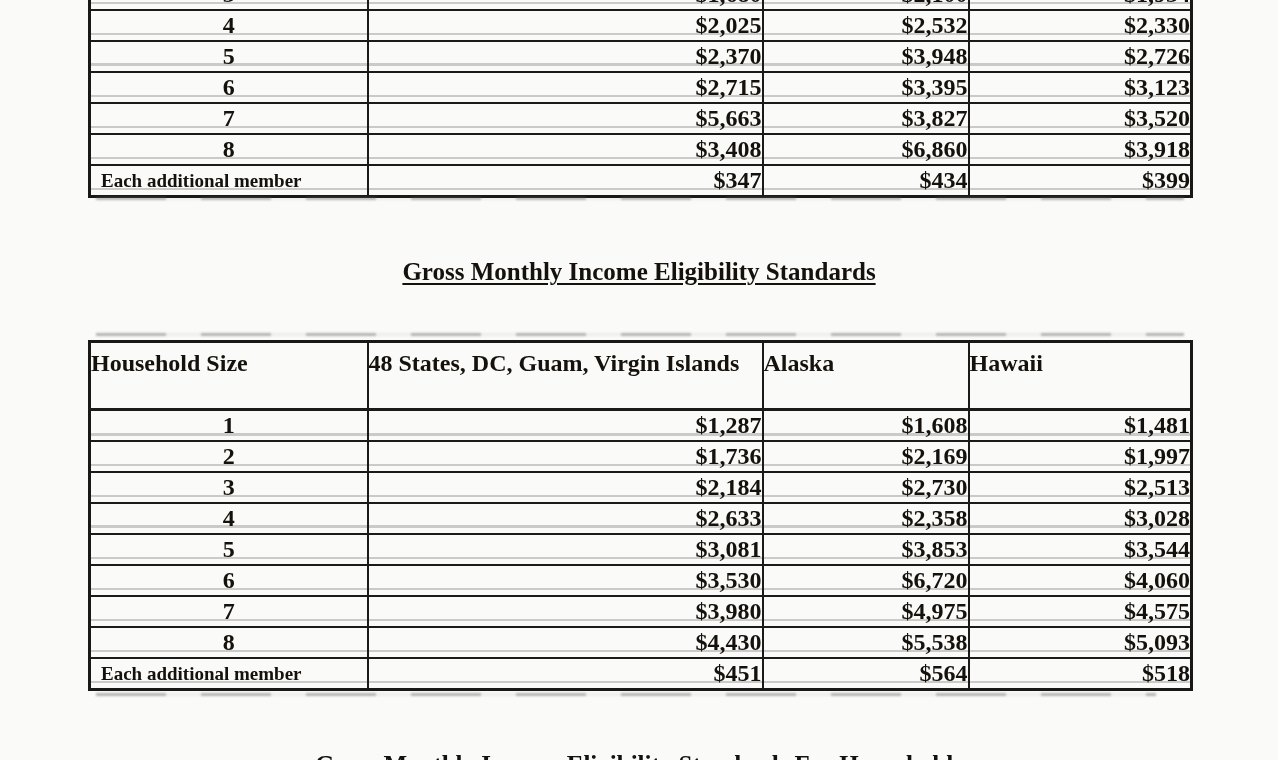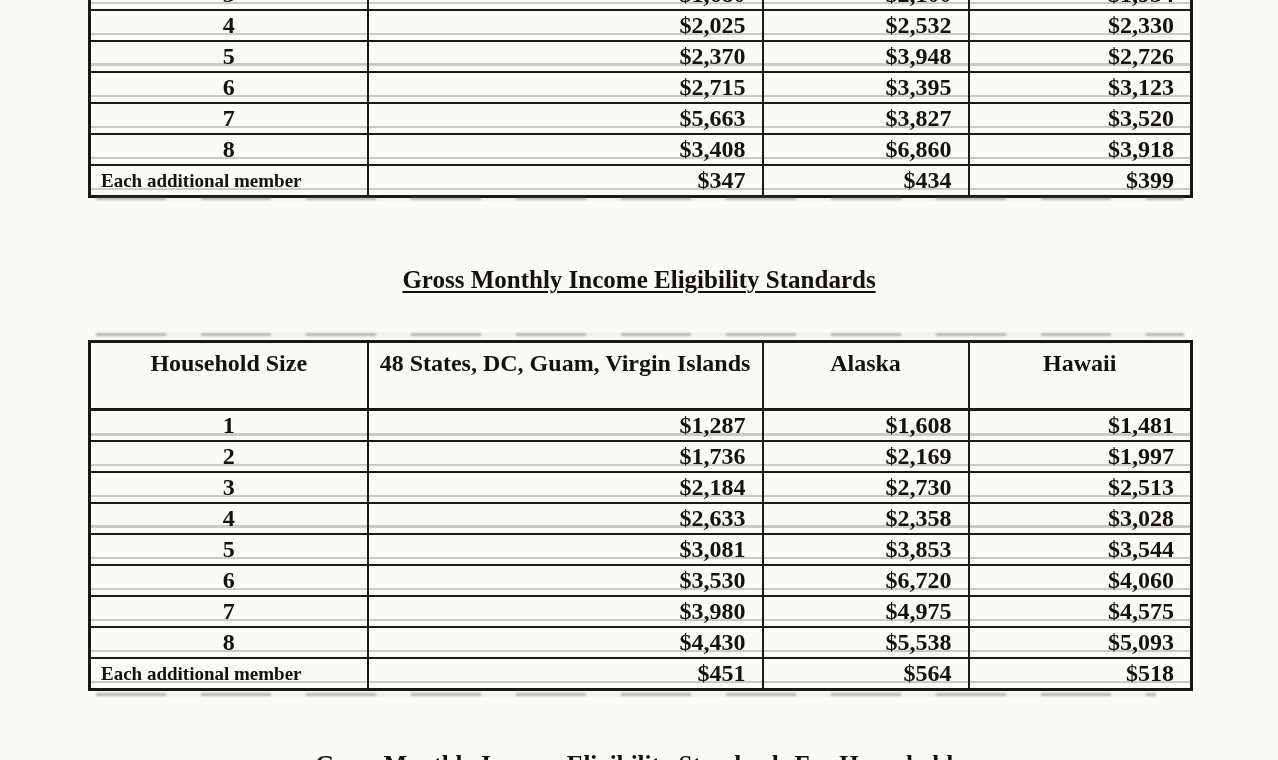--- a/index.html
+++ b/index.html
@@ -27,42 +27,41 @@
   col.c2 { width: 395px; }
   col.c3 { width: 206px; }
   col.c4 { width: 223px; }
   th, td {
     border: 2px solid #1c1c1a;
     font-size: 24px; font-weight: bold;
     padding: 0; overflow: hidden; white-space: nowrap;
   }
   th {
     height: 58px; vertical-align: top;
-    text-align: center; line-height: 27px;
+    text-align: left; line-height: 27px;
     padding-top: 7px; white-space: normal;
     border-bottom-width: 3px;
   }
   td { height: 29px; line-height: 29px; vertical-align: middle; }
   td.c-size  { text-align: center; }
   td.c-label { text-align: left; padding-left: 10px; font-size: 19px; }
-  td.c-money { text-align: right; padding-right: 16px; }
+  td.c-money { text-align: right; }
   
   tbody {
     background: repeating-linear-gradient(
       180deg,
       rgba(0,0,0,0) 0px, rgba(0,0,0,0) 23px,
       rgba(105,103,100,0.32) 23px, rgba(105,103,100,0.32) 25.5px,
       rgba(0,0,0,0) 25.5px, rgba(0,0,0,0) 31px);
   }
   
   .heading-mid {
     position: absolute; left: 88px; top: 256px; width: 1102px;
     text-align: center; font-size: 25px; font-weight: bold;
     line-height: 31px;
-    margin-top: 8px;
   }
   .heading-mid span {
     text-decoration: underline;
     text-decoration-thickness: 2px;
     text-underline-offset: 3px;
   }
   .heading-bottom {
     position: absolute; left: 0; top: 750px; width: 1278px;
     text-align: center; font-size: 25px; font-weight: bold;
     line-height: 30px;

